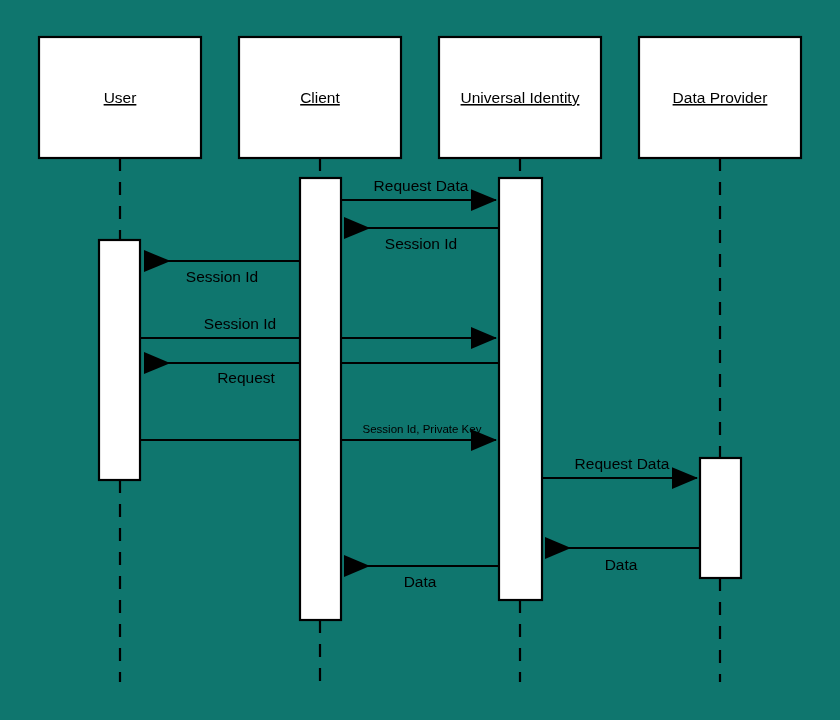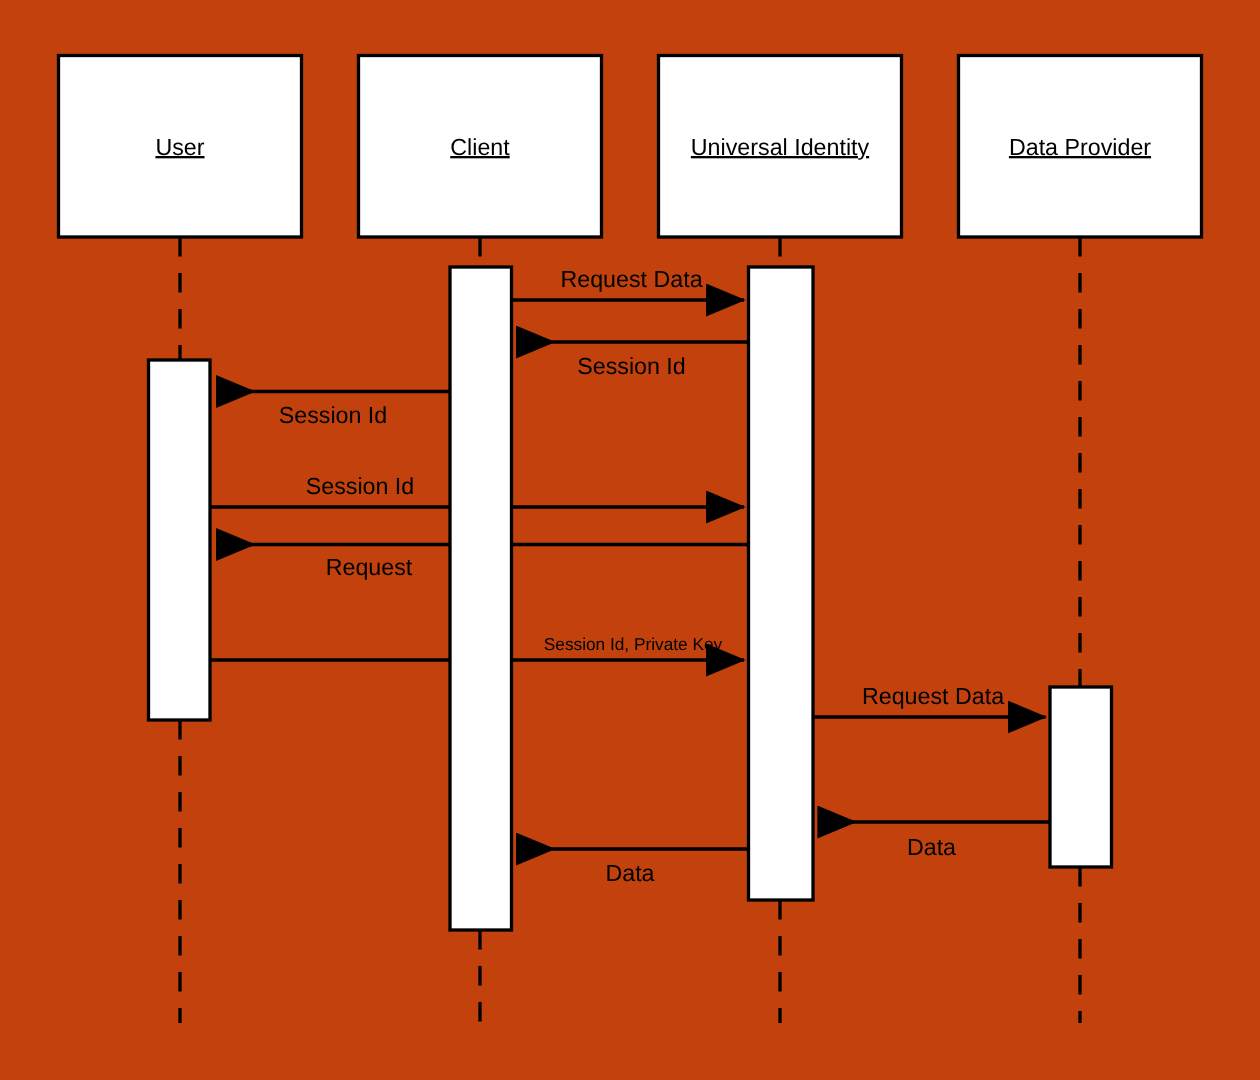--- a/index.html
+++ b/index.html
@@ -8,21 +8,21 @@
     background: #ffffff;
   }
   body {
     font-family: "Liberation Sans", sans-serif;
     color: #000000;
   }
   #canvas {
     position: relative;
     width: 840px;
     height: 720px;
-    background: #c2410c;
+    background: #0f766e;
     overflow: hidden;
   }
   #diagram-svg {
     display: block;
   }
   .participant-label {
     font-family: "Liberation Sans", sans-serif;
     font-size: 15.5px;
     fill: #000000;
     text-anchor: middle;

